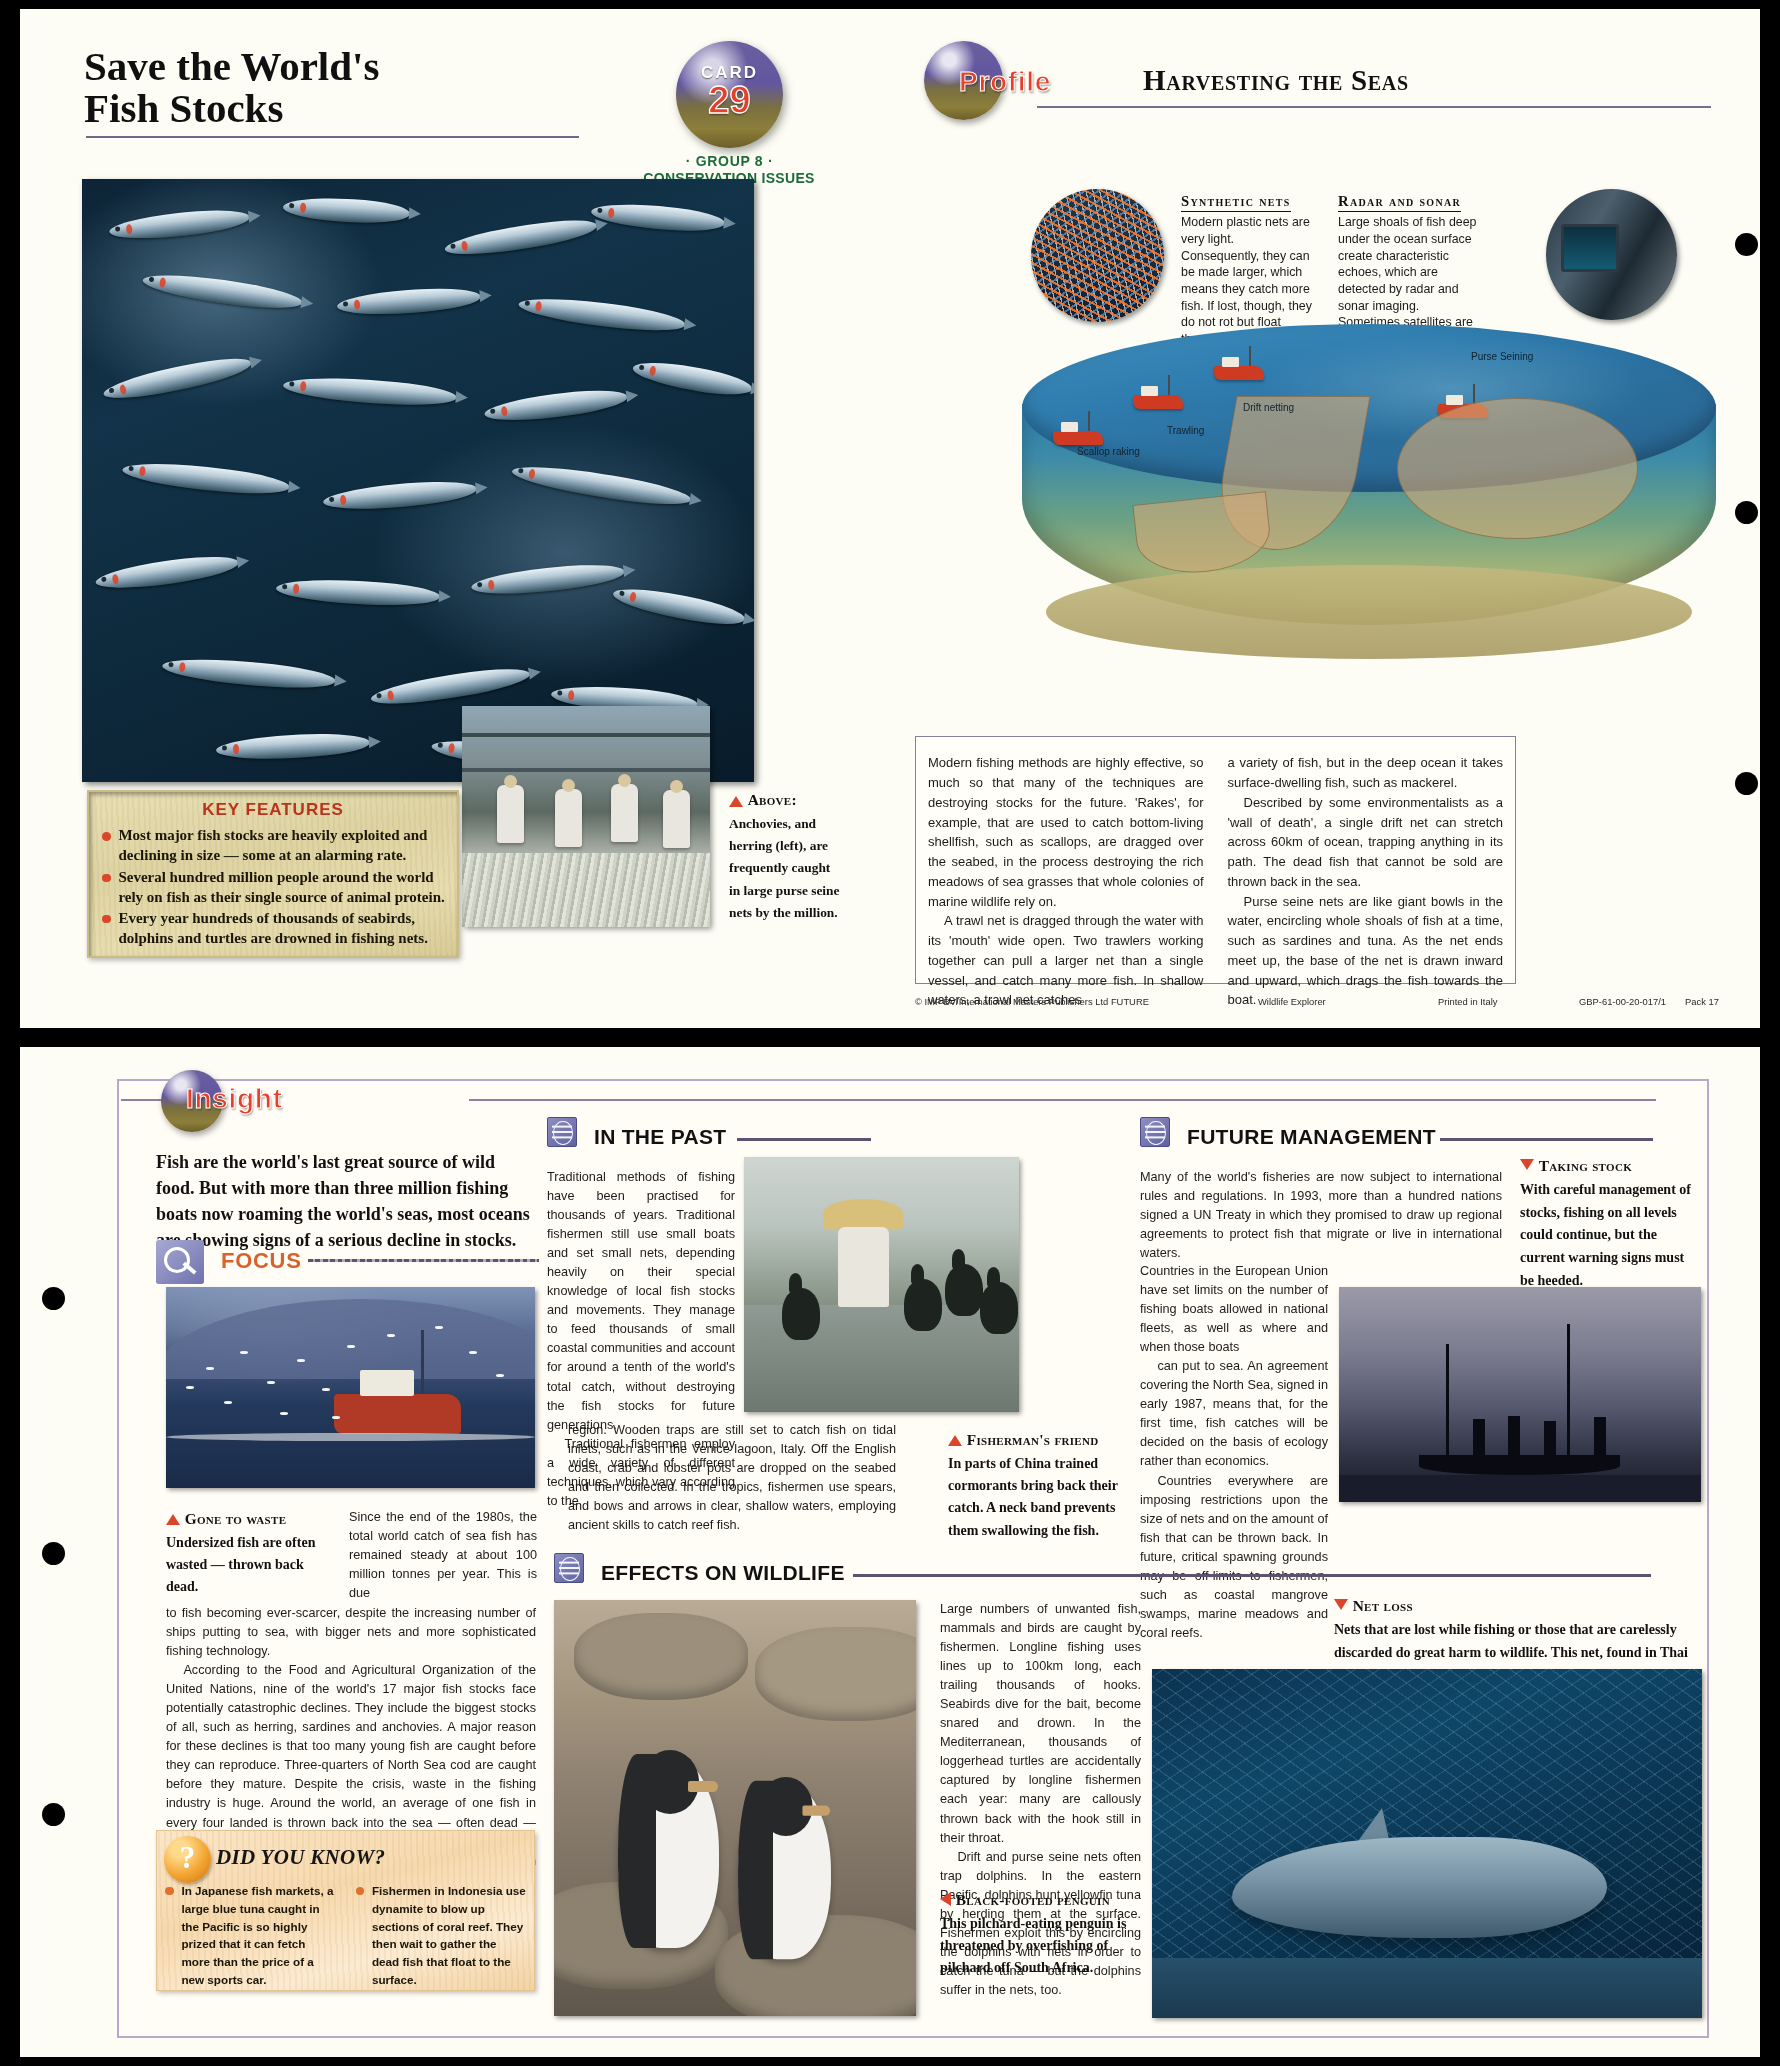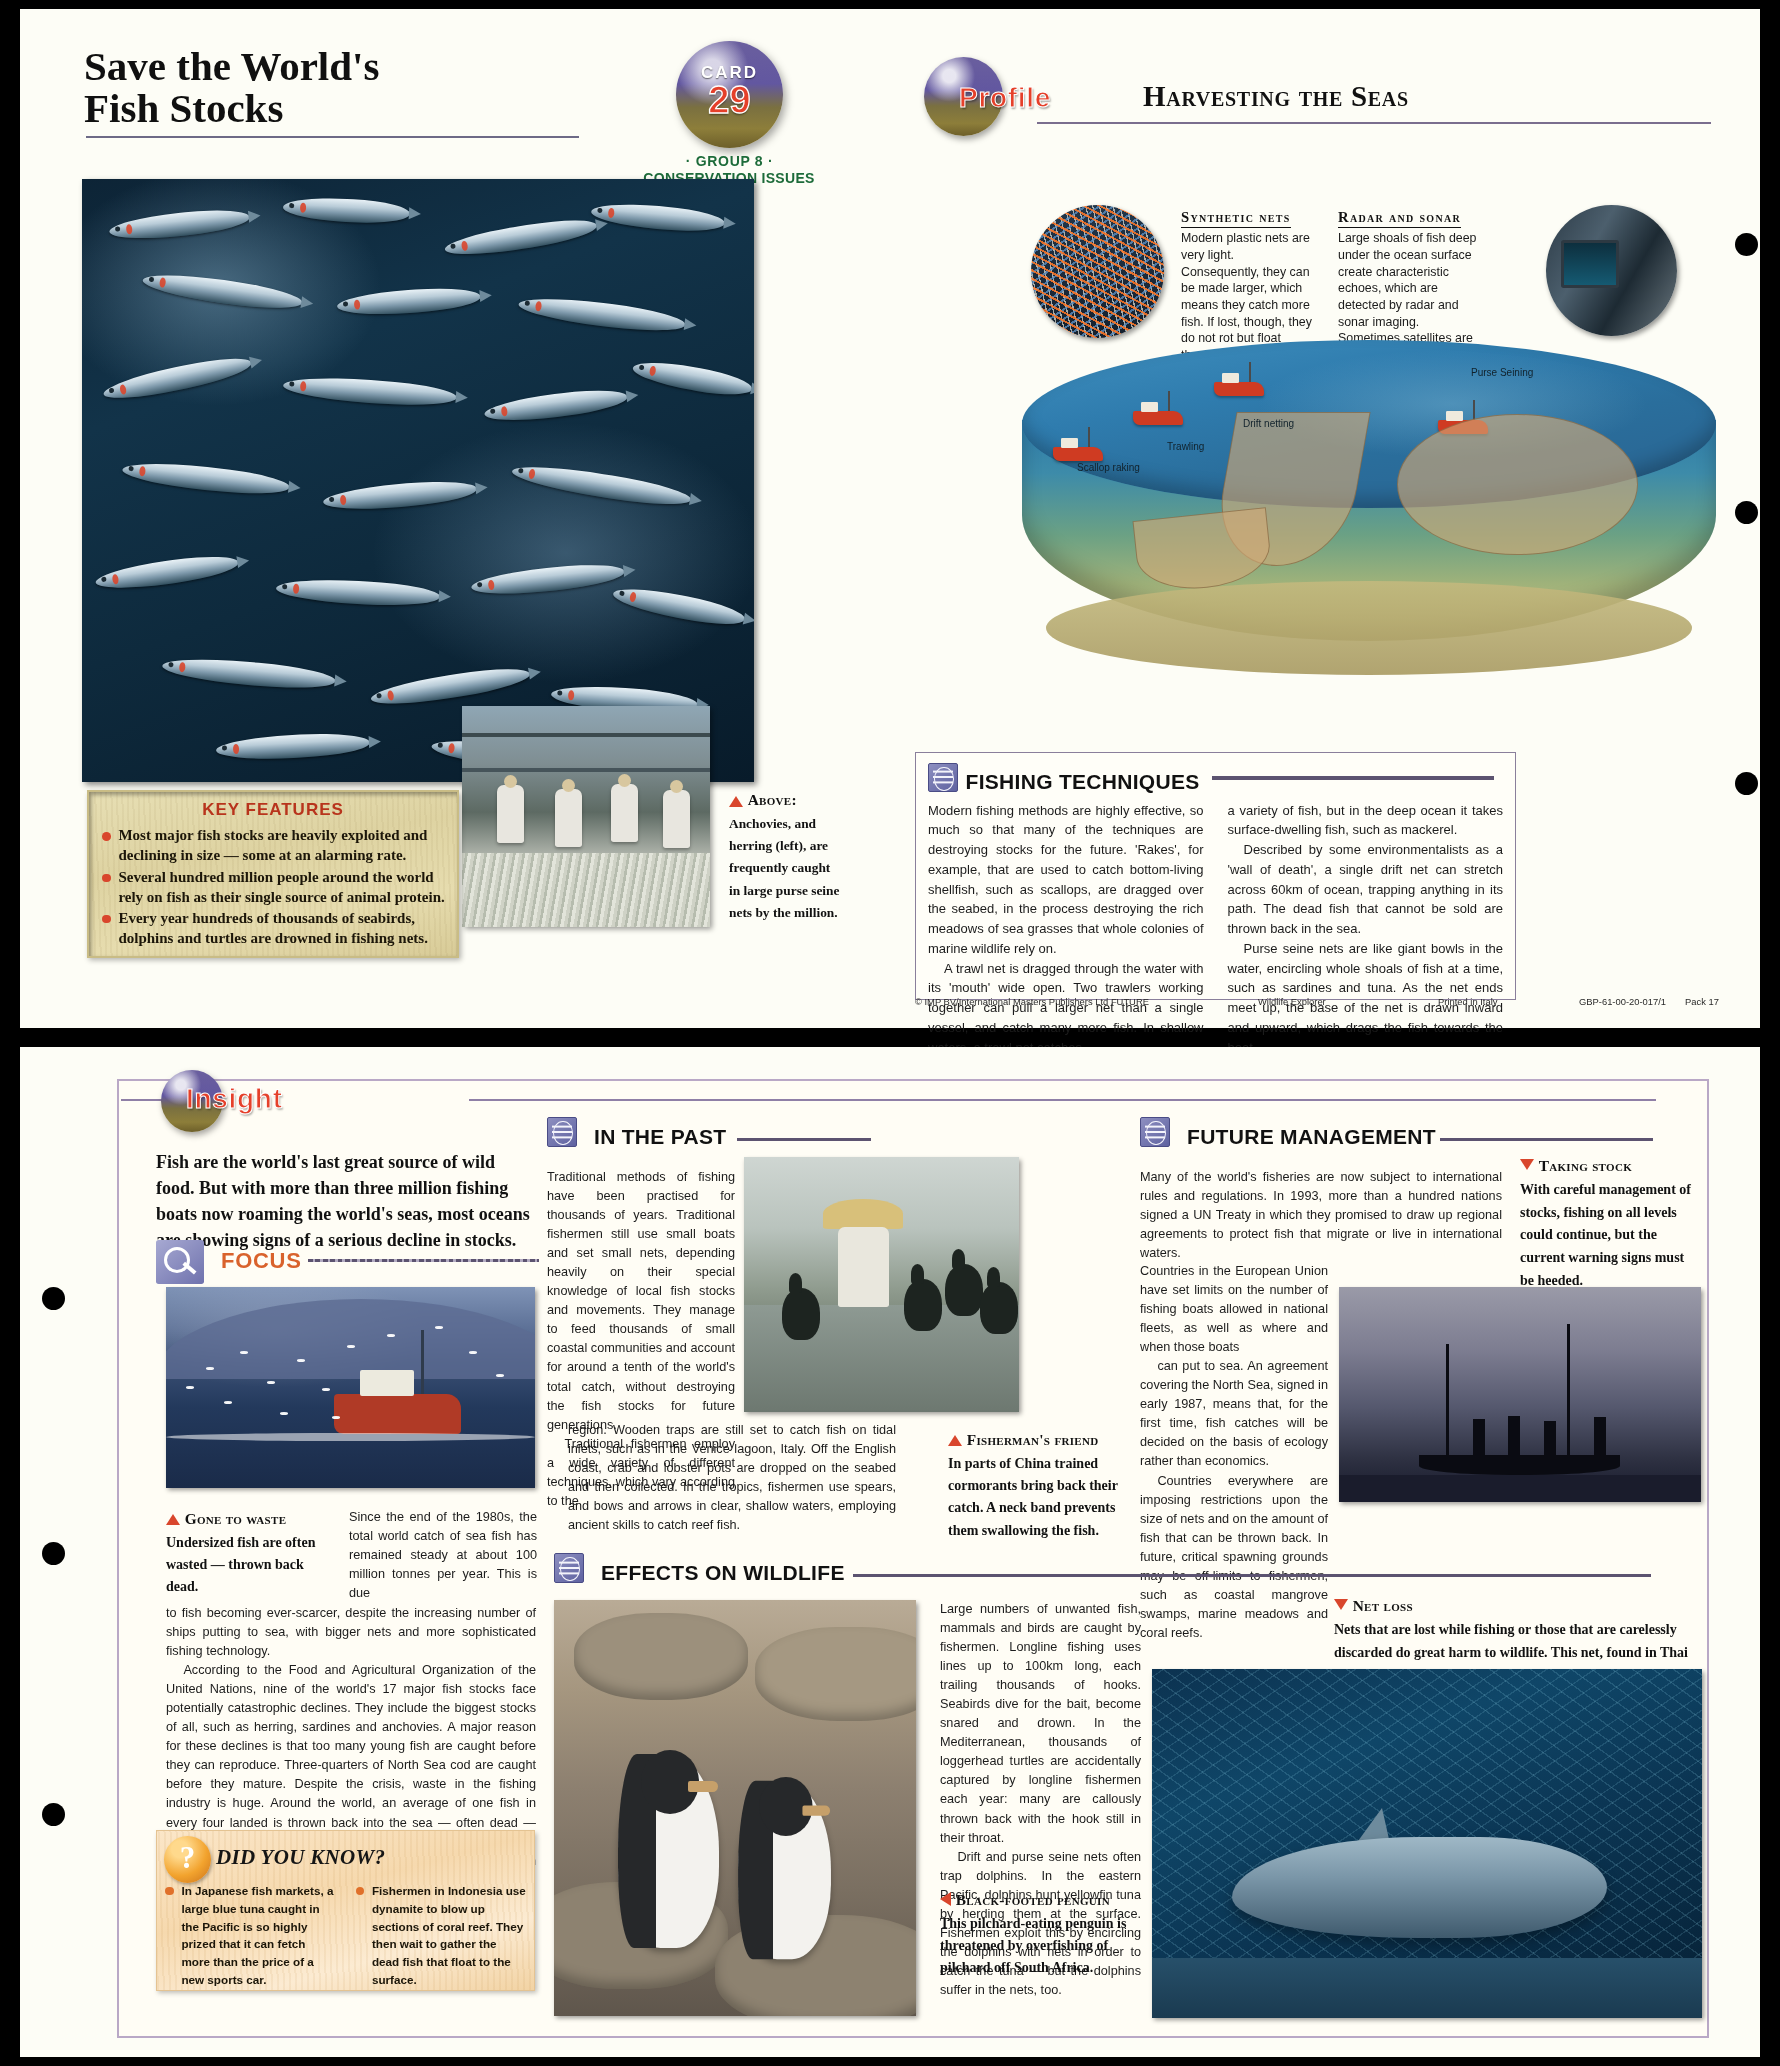--- a/index.html
+++ b/index.html
@@ -115,21 +115,21 @@
   #key-features ul { margin:0; padding:0; list-style:none; }
   #key-features li {
     position:relative; padding-left:17.4px; margin-bottom:1.3px;
     font-family:"Liberation Serif", serif; font-weight:700; font-size:15px; line-height:1.33; color:#1c1609;
   }
   #key-features li::before{
     content:""; position:absolute; left:1.3px; top:6px; width:8.7px;height:8.7px;border-radius:50%;background:#d9462c;
   }
 
   
-  #right-page { position:absolute; left:841px; top:16px; width:899px; height:1301px; }
+  #right-page { position:absolute; left:841px; top:0; width:899px; height:1301px; }
 
   .globe-badge {
     position:absolute; border-radius:50%;
     background:
       radial-gradient(circle at 32% 24%, rgba(255,255,255,.85) 0 8%, rgba(255,255,255,0) 32%),
       linear-gradient(#6a5f9e 0%,#6257a0 42%,#7a7040 62%,#8d7e3a 84%,#6d5f2a 100%);
     box-shadow:2px 3.4px 6.7px rgba(0,0,0,.35);
   }
   #profile-badge { left:63px; top:32px; width:79px; height:79px; }
   #profile-word {
@@ -606,23 +606,20 @@
         <div class="net-shape" style="left:375px; top:74px; width:241px; height:141px; border-radius:50%;"></div>
         <div class="net-shape" style="left:114px; top:174px; width:134px; height:74px; border-radius:0 0 50% 50%; transform:rotate(-6deg);"></div>
 
         <div class="lbl" style="left:55px;  top:122px;">Scallop raking</div>
         <div class="lbl" style="left:145px; top:101px;">Trawling</div>
         <div class="lbl" style="left:221px; top:78px;">Drift netting</div>
         <div class="lbl" style="left:449px; top:27px;">Purse Seining</div>
       </div>
 
       <div id="fishing-techniques">
-        <div>
-          <span class="section-icon"></span><span class="section-head">FISHING TECHNIQUES</span><span class="head-rule" style="width:282px;"></span>
-        </div>
         <div id="ft-cols">
           <div class="col">
             <p>Modern fishing methods are highly effective, so much so that many of the techniques are destroying stocks for the future. 'Rakes', for example, that are used to catch bottom-living shellfish, such as scallops, are dragged over the seabed, in the process destroying the rich meadows of sea grasses that whole colonies of marine wildlife rely on.</p>
             <p>A trawl net is dragged through the water with its 'mouth' wide open. Two trawlers working together can pull a larger net than a single vessel, and catch many more fish. In shallow waters, a trawl net catches</p>
           </div>
           <div class="col">
             <p>a variety of fish, but in the deep ocean it takes surface-dwelling fish, such as mackerel.</p>
             <p>Described by some environmentalists as a 'wall of death', a single drift net can stretch across 60km of ocean, trapping anything in its path. The dead fish that cannot be sold are thrown back in the sea.</p>
             <p>Purse seine nets are like giant bowls in the water, encircling whole shoals of fish at a time, such as sardines and tuna. As the net ends meet up, the base of the net is drawn inward and upward, which drags the fish towards the boat.</p>
           </div>

